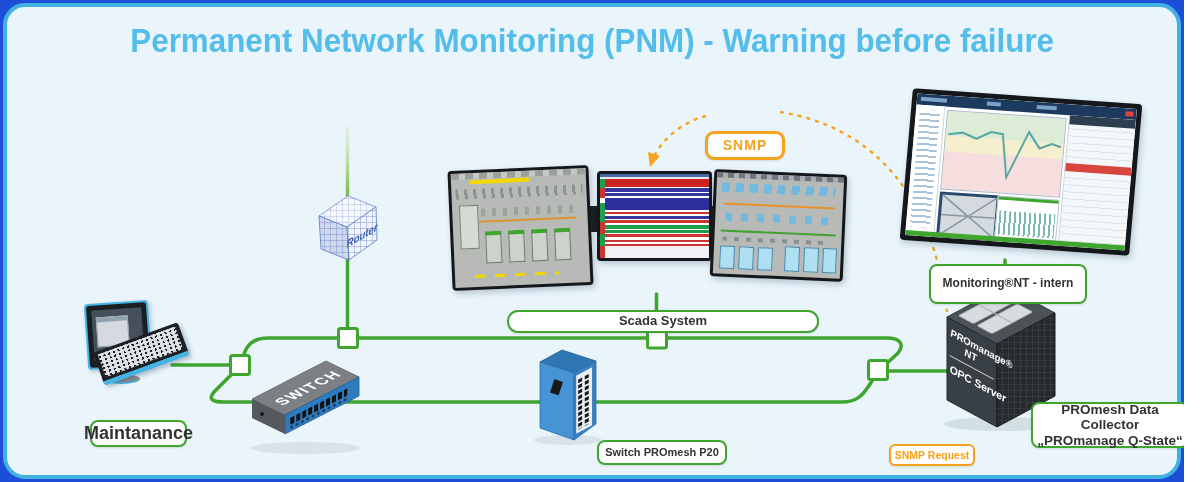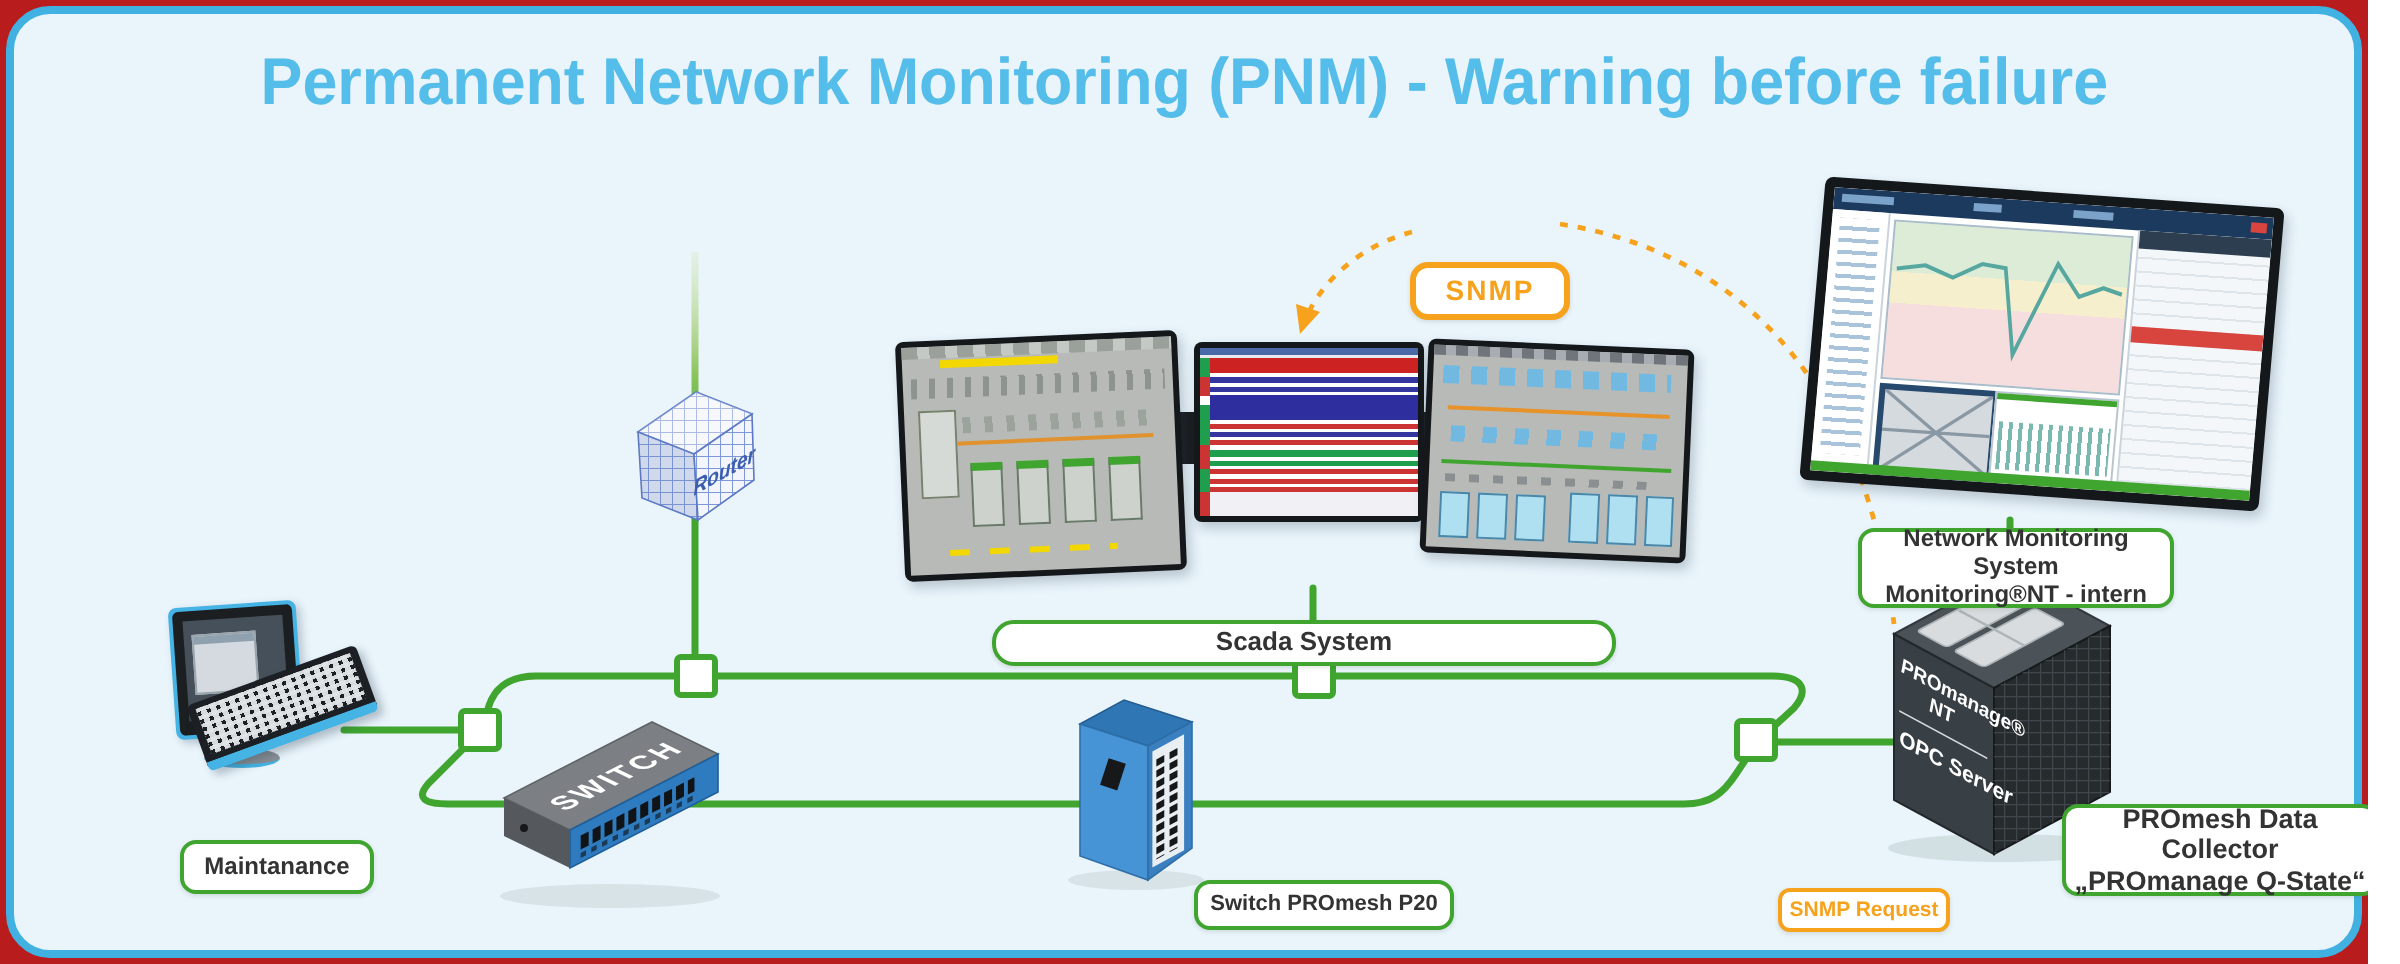--- a/index.html
+++ b/index.html
@@ -1,16 +1,16 @@
 <!DOCTYPE html>
 <html><head>
 <meta charset="utf-8">
 <style>
   html,body{margin:0;padding:0;background:#fff;}
-  .stage{position:relative;width:1184px;height:482px;overflow:hidden;font-family:"Liberation Sans",sans-serif;background:#b91c1c;}
+  .stage{position:relative;width:1184px;height:482px;overflow:hidden;font-family:"Liberation Sans",sans-serif;background:#1d4ed8;}
   .frame{position:absolute;left:3px;top:3px;right:3px;bottom:3px;background:#e9f4fb;border:4px solid #41b1e1;border-radius:22px;}
   .title{position:absolute;left:0;right:0;top:22px;text-align:center;z-index:4;}
   .title span{display:inline-block;transform:scaleX(.95);font-size:33px;font-weight:700;color:#55bde9;letter-spacing:0;}
   svg.wires{position:absolute;left:0;top:0;z-index:1;}
   .dev{position:absolute;z-index:2;}
   .lbl{position:absolute;z-index:3;background:#fff;border:2.5px solid #3fa52f;border-radius:8px;color:#333;font-weight:700;display:flex;flex-direction:column;align-items:center;justify-content:center;text-align:center;line-height:1.15;box-shadow:0 1px 2px rgba(60,90,60,.15);margin-top:34px;}
   .lbl.orange{border-color:#f6a21d;color:#f6a21d;}
   
   .mon{position:absolute;background:#15181b;border-radius:4px;box-shadow:2px 3px 6px rgba(40,60,80,.25);}
   .mon .scr{position:absolute;left:3px;top:3px;right:3px;bottom:3px;overflow:hidden;background:#b7bab6;}
@@ -251,35 +251,34 @@
   <div class="pc-stand"></div>
   <div class="pc-base"></div>
   <div class="dev kbd">
     <div class="keys"></div>
   </div>
 
   <div class="lbl orange" style="left:705px;top:97px;width:74px;height:23px;border-width:3px;border-radius:9px;font-size:14px;letter-spacing:1px;">
     <span>SNMP</span>
   </div>
 
-  <div class="lbl" style="left:496px;top:276px;width:308px;height:19px;font-size:13px;border-radius:11px;">
+  <div class="lbl" style="left:507px;top:276px;width:308px;height:19px;font-size:13px;border-radius:11px;">
     <span>Scada System</span>
   </div>
 
-  <div class="lbl" style="left:90px;top:386px;width:93px;height:23px;font-size:12px;">
+  <div class="lbl" style="left:90px;top:386px;width:93px;height:23px;font-size:18px;">
     <span>Maintanance</span>
   </div>
 
 
   <div class="lbl" style="left:597px;top:406px;width:126px;height:21px;font-size:11px;">
     <span>Switch PROmesh P20</span>
   </div>
 
   <div class="lbl" style="left:929px;top:230px;width:154px;height:36px;font-size:12px;">
-    <span>Network Monitoring System</span>
     <span>Monitoring®NT - intern</span>
   </div>
 
   <div class="lbl" style="left:1031px;top:368px;width:154px;height:42px;font-size:13.5px;">
     <span>PROmesh Data Collector</span>
     <span>„PROmanage Q-State“</span>
   </div>
 
   <div class="lbl orange" style="left:889px;top:410px;width:82px;height:18px;border-width:2px;border-radius:6px;font-size:10.5px;">
     <span>SNMP Request</span>

